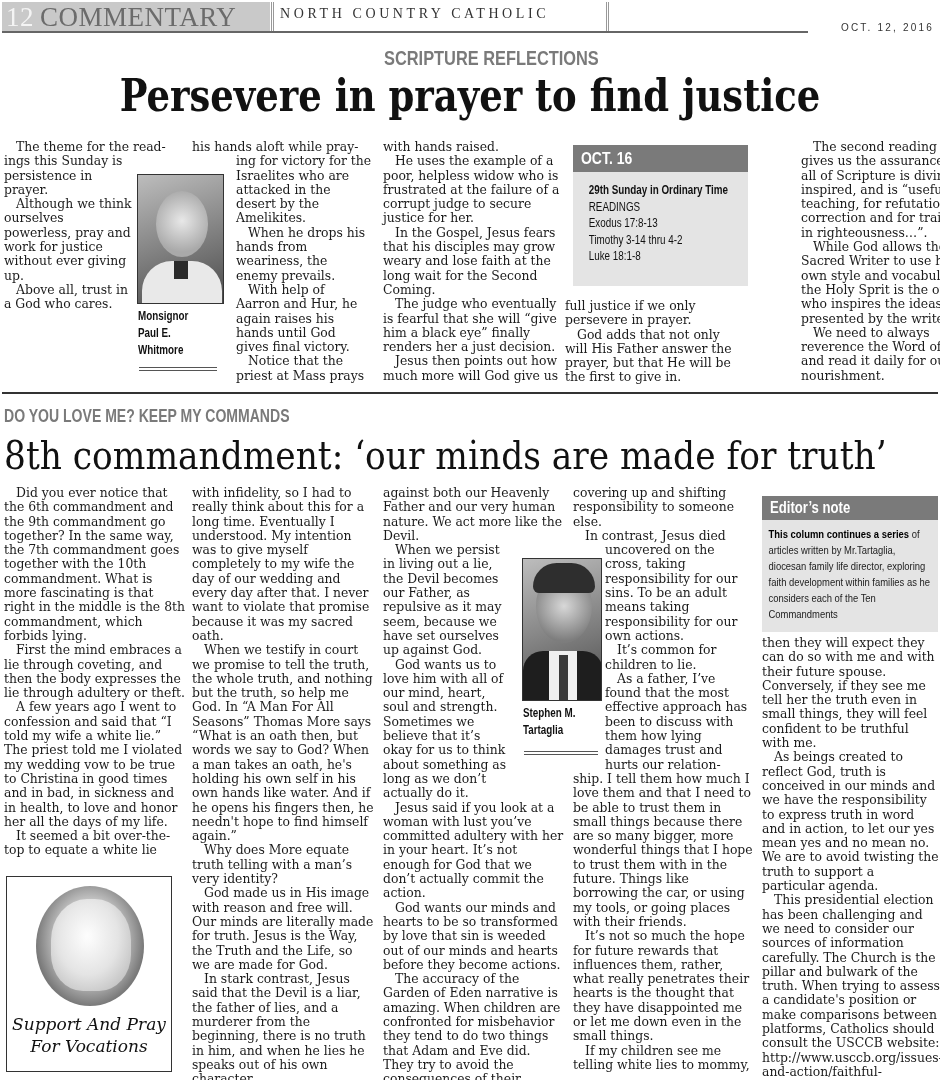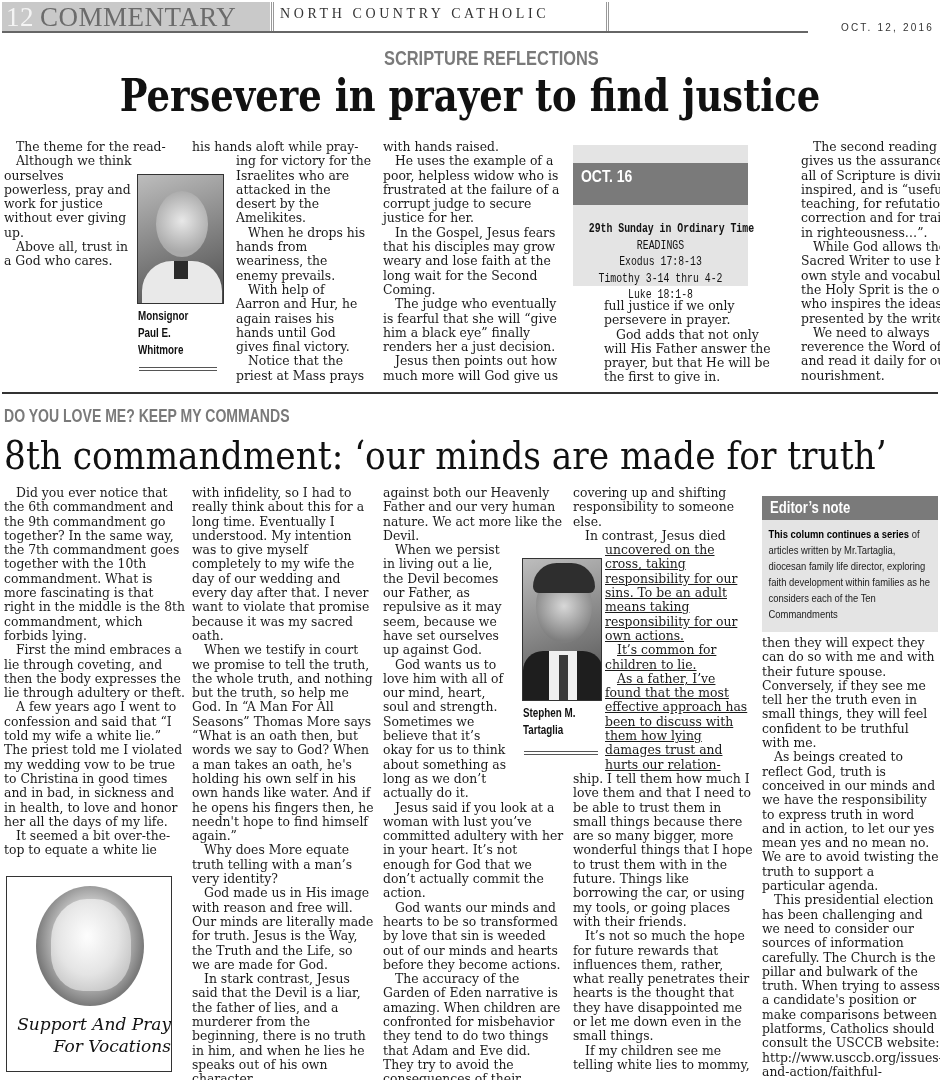--- a/index.html
+++ b/index.html
@@ -49,21 +49,21 @@
   .col { font-size: 12.4px; line-height: 14.3px; color: #1b1b1b; }
   .col p { text-indent: 12px; }
   .col p.noindent { text-indent: 0; }
 
   
   .a1-c1 { left: 4px; top: 140px; width: 182px; }
   .a1-c1 .wrap-narrow { width: 128px; }
   .a1-c2 { left: 192px; top: 140px; width: 180px; }
   .a1-c2 .indent-block { margin-left: 44px; }
   .a1-c3 { left: 383px; top: 140px; width: 180px; }
-  .a1-c4 { left: 604px; top: 299px; width: 176px; }
+  .a1-c4 { left: 565px; top: 299px; width: 176px; }
   .a1-c5 { left: 769px; top: 140px; width: 178px; margin-left: 32px; }
 
   .photo {
     background: linear-gradient(160deg, #bdbdbd 0%, #8a8a8a 45%, #4a4a4a 100%);
     border: 1px solid #333; overflow: hidden;
   }
   .photo-1 { left: 137px; top: 174px; width: 87px; height: 130px; }
   .photo-2 { left: 522px; top: 558px; width: 80px; height: 143px; }
   .face { position: absolute; border-radius: 50%; }
   .photo-1 .face { left: 18px; top: 16px; width: 52px; height: 66px; background: radial-gradient(circle at 50% 45%, #e8e8e8, #a9a9a9 70%); }
@@ -81,38 +81,38 @@
   }
   .cutline-1 { left: 138px; top: 308px; width: 110px; }
   .cutline-2 { left: 523px; top: 705px; width: 110px; }
   .double-rule { height: 4px; border-top: 1px solid #555; border-bottom: 1px solid #555; }
   .rule-1 { left: 139px; top: 367px; width: 78px; }
   .rule-2 { left: 524px; top: 751px; width: 74px; }
 
   
   .readings { left: 573px; top: 145px; width: 175px; height: 141px; background: #e4e4e4; }
   .readings-head {
-    height: 42px; background: #7a7a7a; color: #fff; font-family: "Liberation Sans", sans-serif;
-    font-weight: bold; font-size: 17px; line-height: 27px; padding-left: 8px; margin-top: 18px;
+    height: 27px; background: #7a7a7a; color: #fff; font-family: "Liberation Sans", sans-serif;
+    font-weight: bold; font-size: 17px; line-height: 27px; padding-left: 8px;
   }
   .readings-head span { display: inline-block; transform: scaleX(0.82); transform-origin: left center; }
-  .readings-body { text-align: center; font-family: Liberation Mono, monospace; font-size: 12px; line-height: 16.6px; padding-top: 16px; color: #111; }
+  .readings-body { font-family: Liberation Sans, sans-serif; font-size: 12px; line-height: 16.6px; padding-top: 10px; color: #111; }
   .readings-body div { transform: scaleX(0.82); white-space: nowrap; }
   .readings-body .title { font-weight: bold; }
 
   
   .section-rule { left: 2px; top: 392px; width: 936px; height: 2px; background: #333; }
 
   
   .a2-c1 { left: 4px; top: 486px; width: 182px; }
   .a2-c2 { left: 192px; top: 486px; width: 182px; }
   .a2-c3 { left: 383px; top: 486px; width: 182px; }
   .a2-c3 .wrap-narrow { width: 130px; }
   .a2-c4 { left: 573px; top: 486px; width: 180px; }
-  .a2-c4 .indent-block { margin-left: 32px; text-decoration: underline; }
+  .a2-c4 .indent-block { margin-left: 32px; }
   .a2-c5 { left: 762px; top: 636px; width: 178px; }
 
   .editors-note { left: 762px; top: 488px; width: 176px; height: 136px; background: #e4e4e4; margin-top: 8px; }
   .editors-head {
     height: 24px; background: #7a7a7a; color: #fff; font-family: "Liberation Sans", sans-serif; font-weight: bold;
     font-size: 16px; line-height: 24px; padding-left: 8px;
   }
   .editors-head span { display: inline-block; transform: scaleX(0.82); transform-origin: left center; }
   .editors-body {
     padding: 6px 0 0 8px; font-family: "Liberation Sans", sans-serif; font-size: 11.5px; line-height: 16px;
@@ -124,21 +124,21 @@
   .vocations { left: 6px; top: 876px; width: 166px; height: 196px; border: 1px solid #333; background: #fff; }
   .vocations .medallion {
     position: absolute; left: 29px; top: 9px; width: 108px; height: 120px; border-radius: 50%;
     background: radial-gradient(ellipse at 50% 45%, #f4f4f4 0%, #d2d2d2 38%, #7b7b7b 70%, #3d3d3d 100%);
   }
   .vocations .figure {
     position: absolute; left: 44px; top: 22px; width: 80px; height: 92px; border-radius: 45% 45% 40% 40%;
     background: radial-gradient(ellipse at 45% 40%, #ffffff 0%, #e6e6e6 50%, #b8b8b8 100%); opacity: 0.9;
   }
   .vocations .script {
-    position: absolute; left: 0; width: 164px; top: 136px; text-align: right;
+    position: absolute; left: 0; width: 164px; top: 136px; text-align: center;
     font-family: "DejaVu Serif", serif; font-style: italic; font-size: 17px; line-height: 22px; color: #111;
   }
 </style>
 </head>
 <body>
 
 <div class="abs mast-left">
   <span class="page-num">12</span><span>COMMENTARY</span>
 </div>
 <div class="abs mast-rule-v1"></div>
@@ -146,20 +146,21 @@
 <div class="abs mast-rule-v2"></div>
 <div class="abs mast-rule-h"></div>
 <div class="abs mast-date">OCT. 12, 2016</div>
 
 <div class="abs kicker kicker-1">SCRIPTURE REFLECTIONS</div>
 <div class="abs headline-1">Persevere in prayer to find justice</div>
 
 <div class="abs col a1-c1">
   <p>The theme for the read-</p>
   <div class="wrap-narrow">
+    <p class="noindent">ings this Sunday  is persistence in prayer.</p>
     <p>Although we think ourselves powerless, pray and work for justice without ever giving up.</p>
     <p>Above all, trust in a God who cares.</p>
   </div>
 </div>
 
 <div class="abs photo photo-1">
   <div class="body"></div>
   <div class="collar"></div>
   <div class="face"></div>
 </div>

